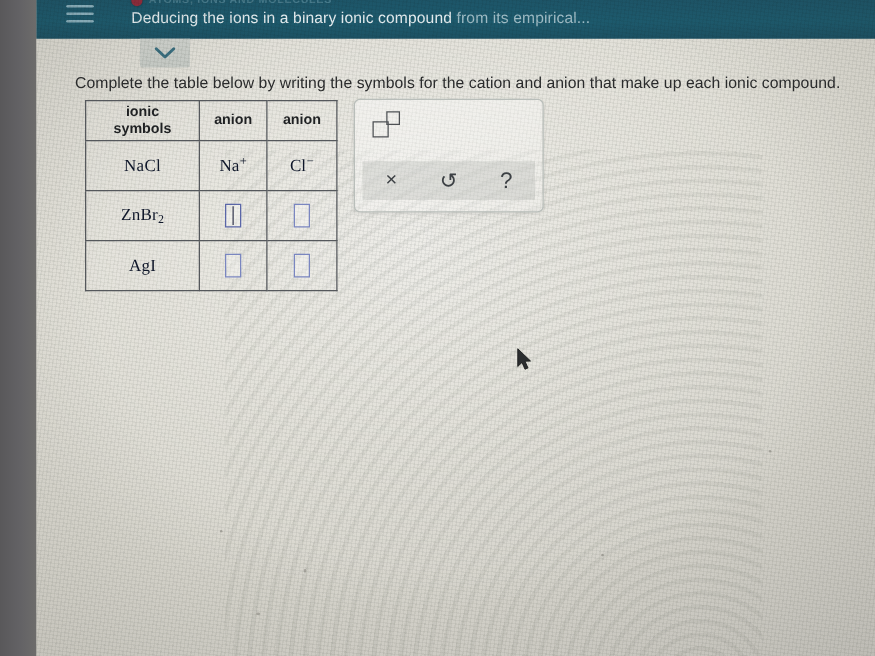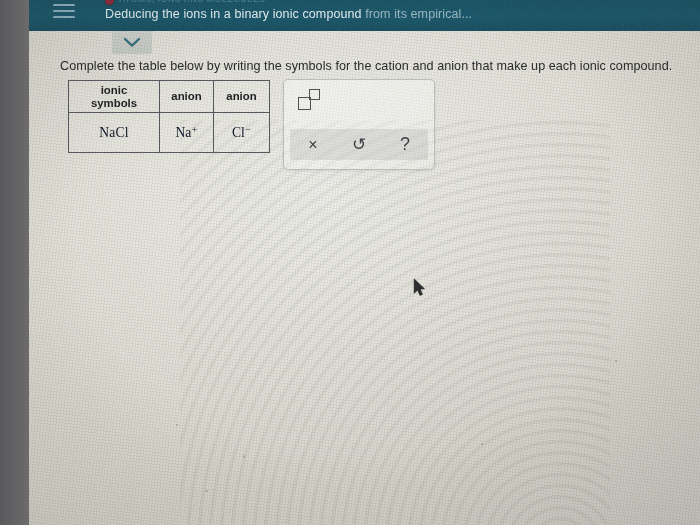--- a/index.html
+++ b/index.html
@@ -331,20 +331,30 @@
         <th class="col-cation">anion</th>
         <th class="col-anion">anion</th>
       </tr>
     </thead>
     <tbody id="table-body">
         <tr>
           <td class="col-compound"><span class="formula">NaCl</span></td>
           <td class="col-cation"><span class="ion">Na<sup>+</sup></span></td>
           <td class="col-anion"><span class="ion">Cl<sup>−</sup></span></td>
         </tr>
+        <tr>
+          <td class="col-compound"><span class="formula">ZnBr<sub>2</sub></span></td>
+          <td class="col-cation"><span class="ansbox focused"></span></td>
+          <td class="col-anion"><span class="ansbox"></span></td>
+        </tr>
+        <tr>
+          <td class="col-compound"><span class="formula">AgI</span></td>
+          <td class="col-cation"><span class="ansbox"></span></td>
+          <td class="col-anion"><span class="ansbox"></span></td>
+        </tr>
       </tbody>
   </table>
 
   <div class="tool-palette">
     <div class="sup-tool">
       <div class="sq-base"></div>
       <div class="sq-sup"></div>
     </div>
     <div class="tool-row">
       <div class="tool-btn clear">×</div>

